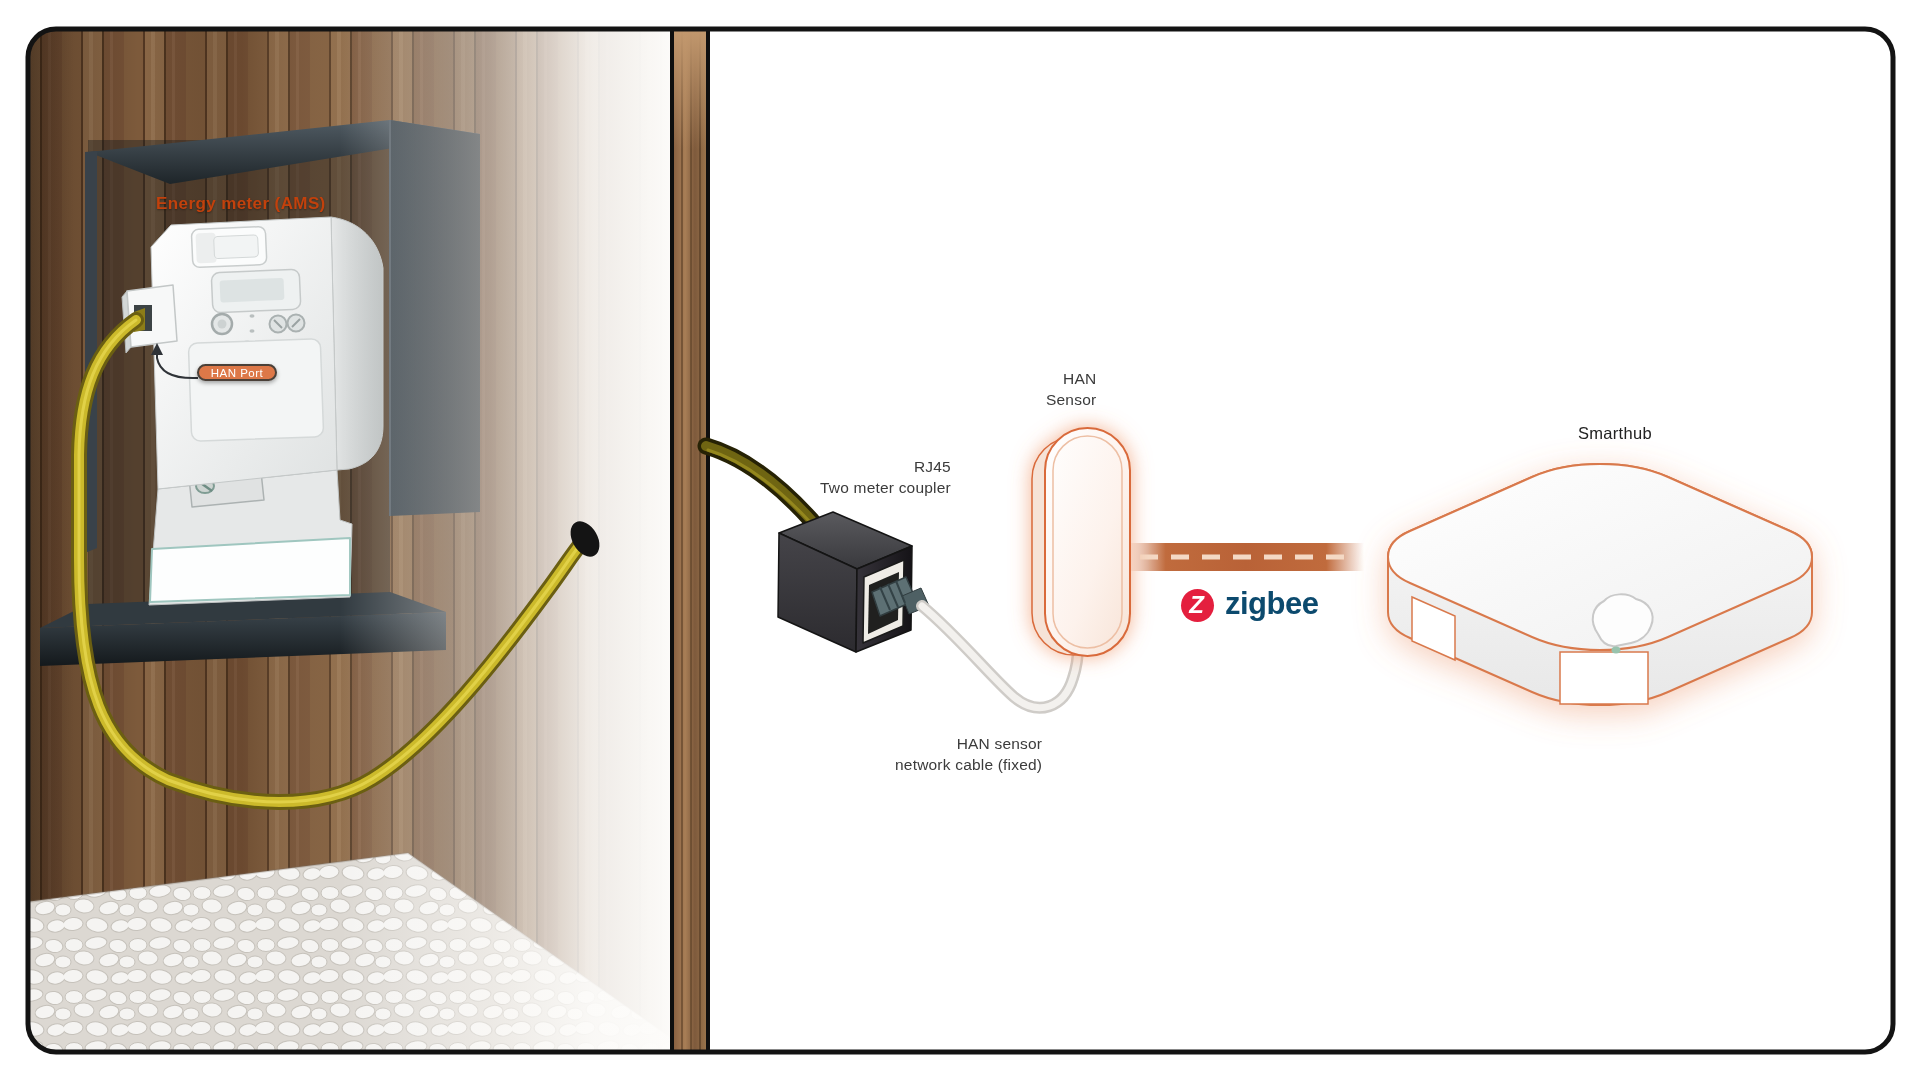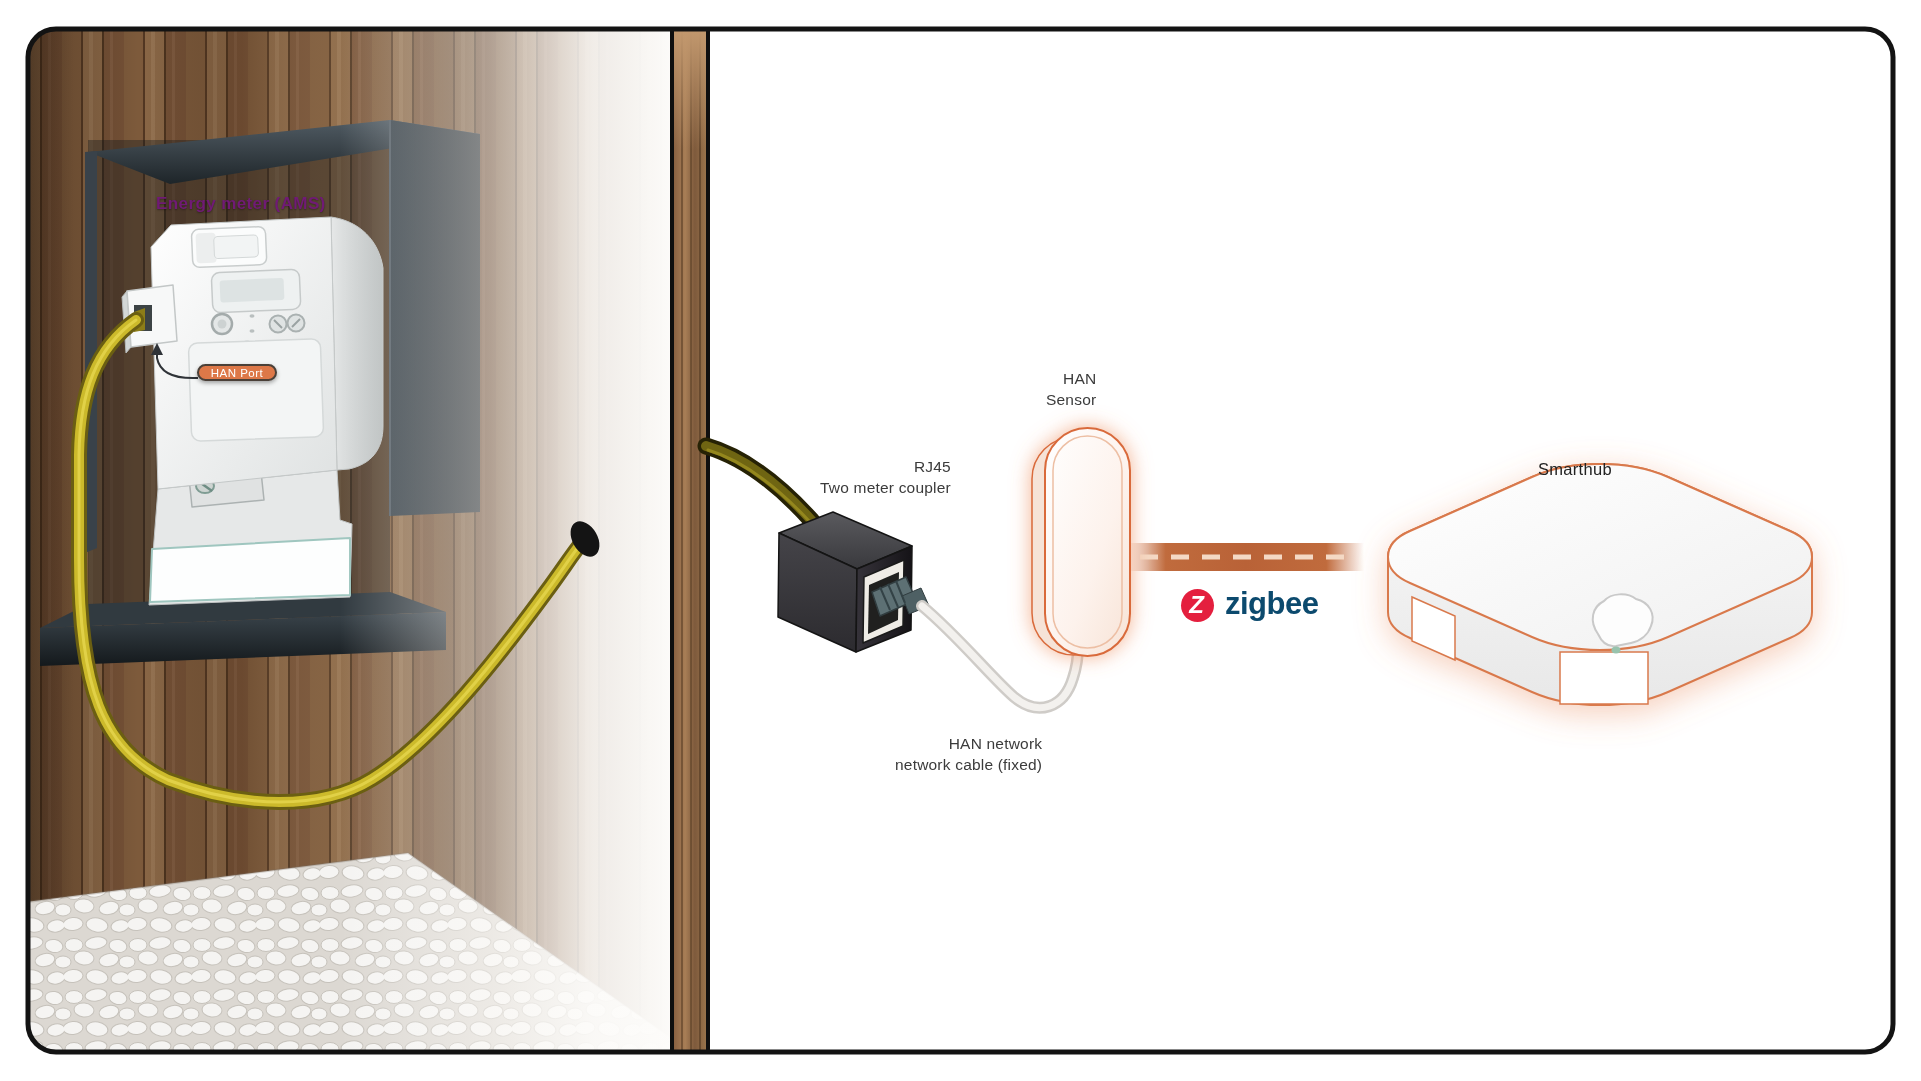--- a/index.html
+++ b/index.html
@@ -4,32 +4,32 @@
 <style>
   html,body { margin:0; padding:0; background:#ffffff; }
   .stage { position:relative; width:1921px; height:1081px; background:#ffffff;
            font-family:"Liberation Sans","DejaVu Sans",sans-serif; overflow:hidden; }
   .art { position:absolute; left:0; top:0; }
 
   .lbl { position:absolute; color:#3b3b3b; font-size:15.5px; line-height:21px;
          letter-spacing:0.2px; white-space:nowrap; }
   .lbl span { display:block;text-align:right; }
 
-  .energy-lbl { position:absolute; left:156px; top:194px; color:#701a75; font-size:17px;
+  .energy-lbl { position:absolute; left:156px; top:194px; color:#c2410c; font-size:17px;
                 font-weight:600; letter-spacing:0.4px; white-space:nowrap;
                 text-shadow:0 1px 2px rgba(0,0,0,0.35); }
 
   .han-pill { position:absolute; left:197px; top:364px; width:80px; height:17px;
               background:#dd7848; border:2px solid #4a4038; border-radius:13px;
               display:flex; align-items:center; justify-content:center;
               box-shadow:0 2px 4px rgba(0,0,0,0.35); box-sizing:border-box; }
   .han-pill span { color:#ffffff; font-size:11.5px; letter-spacing:0.5px; font-weight:500; }
 
-  .smarthub-lbl { position:absolute; left:1538px; top:424px; color:#222222; font-size:16.5px;
-                  letter-spacing:0.3px; white-space:nowrap;margin-top:36px; }
+  .smarthub-lbl { position:absolute; left:1578px; top:424px; color:#222222; font-size:16.5px;
+                  letter-spacing:0.3px; white-space:nowrap; }
 
   .zigbee { position:absolute; left:1181px; top:589px; display:flex; align-items:center; gap:11px; }
   .zigbee-circle { width:33px; height:33px; border-radius:50%; background:#e41f3e;
                    display:flex; align-items:center; justify-content:center; flex:0 0 auto; }
   .zigbee-z { color:#ffffff; font-size:24px; font-weight:bold; font-style:italic;
               line-height:1; transform:translate(-1px,-1px); }
   .zigbee-word { color:#0c4a6e; font-size:31px; font-weight:bold; letter-spacing:-0.5px;
                  line-height:1; transform:translateY(-2px); }
 </style>
 </head>
@@ -316,21 +316,21 @@
     <span>RJ45</span>
     <span>Two meter coupler</span>
   </div>
 
   <div class="lbl" style="left:1046px; top:368px;">
     <span>HAN</span>
     <span>Sensor</span>
   </div>
 
   <div class="lbl" style="left:895px; top:733px;">
-    <span>HAN network</span>
+    <span>HAN sensor</span>
     <span>network cable (fixed)</span>
   </div>
 
   <div class="zigbee">
     <span class="zigbee-circle">
       <span class="zigbee-z">Z</span>
     </span>
     <span class="zigbee-word">zigbee</span>
   </div>
 

